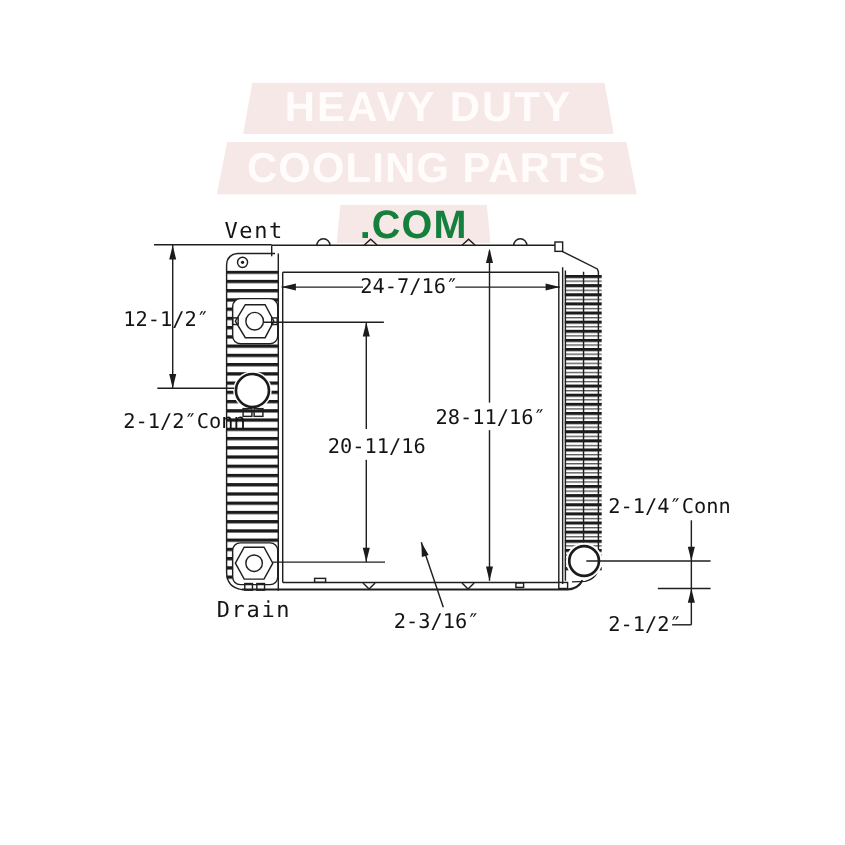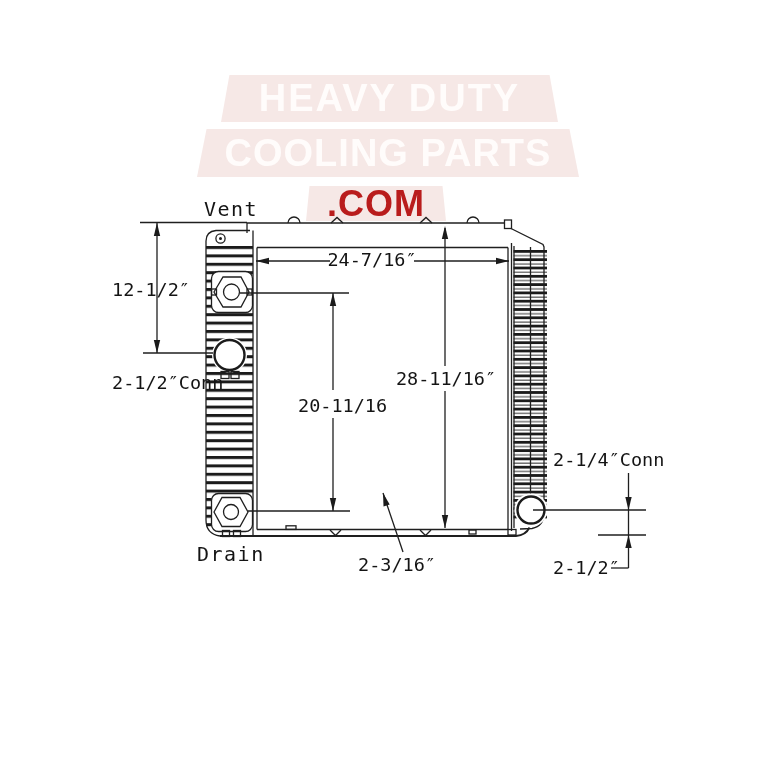--- a/index.html
+++ b/index.html
@@ -33,21 +33,21 @@
 
 <div id="stage">
 
   <div class="wm-band" id="wm1" style="background: rgb(246, 232, 230);">
     <span style="color: rgb(255, 252, 251);">HEAVY DUTY</span>
   </div>
   <div class="wm-band" id="wm2" style="background: rgb(246, 232, 230);">
     <span style="color: rgb(255, 252, 251);">COOLING PARTS</span>
   </div>
   <div class="wm-band" id="wm3" style="background: rgb(246, 232, 230);">
-    <span style="color: #b91c1c;">.COM</span>
+    <span style="color: #15803d;">.COM</span>
   </div>
 
   <svg id="drawing" width="768" height="768" viewBox="0 0 768 768">
     <defs>
       <pattern id="finL" patternUnits="userSpaceOnUse" x="206" y="246" width="47" height="8.4">
         <rect width="47" height="3" fill="#1b1b1b"></rect>
       </pattern>
       <pattern id="finR" patternUnits="userSpaceOnUse" x="513.5" y="250" width="33.5" height="8.3">
         <rect width="33.5" height="2.8" fill="#1b1b1b"></rect>
         <rect y="5.2" width="33.5" height="0.9" fill="#1b1b1b"></rect>

